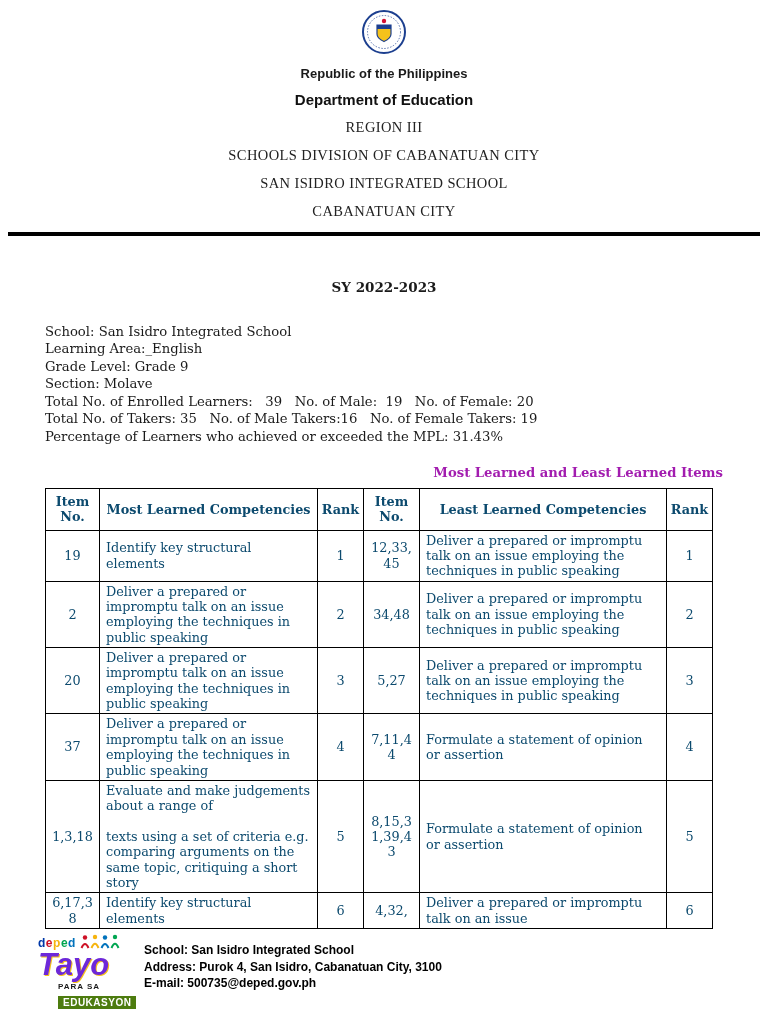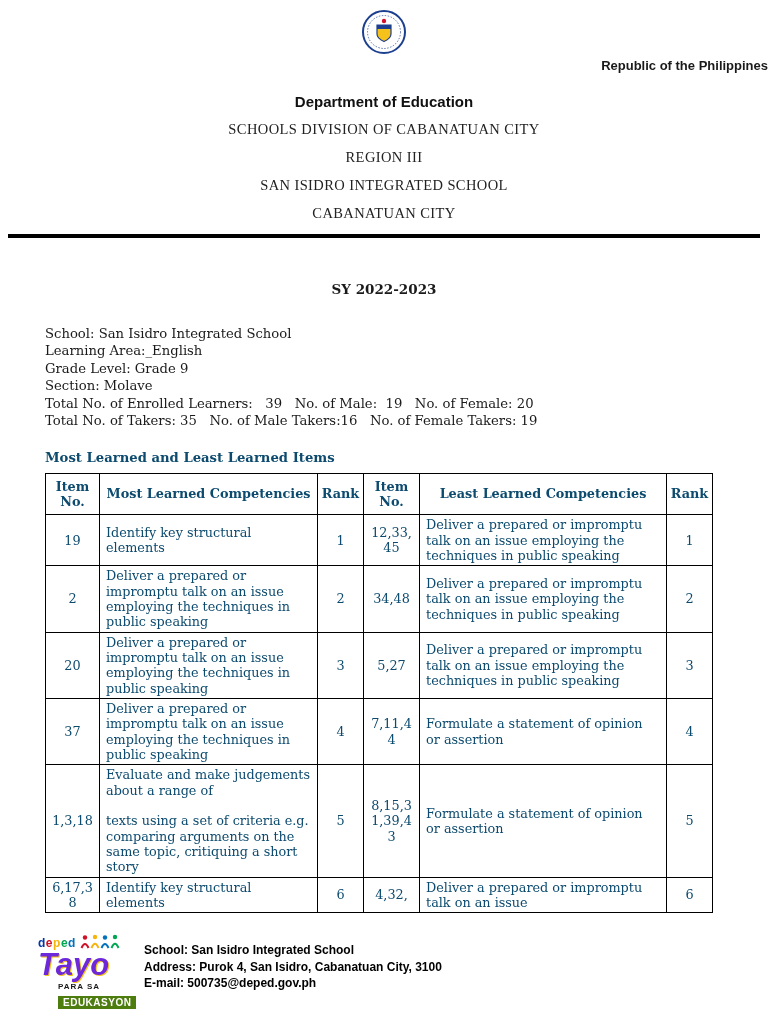--- a/index.html
+++ b/index.html
@@ -3,30 +3,30 @@
 <meta charset="utf-8">
 <style>
   html,body{margin:0;padding:0;}
   body{
     width:768px;height:1024px;background:#ffffff;position:relative;overflow:hidden;
     font-family:"DejaVu Serif",serif;color:#111;
   }
   
   .header{text-align:center;padding-top:10px;}
   .seal{display:block;margin:0 auto;}
-  .h-republic{font-family:"Liberation Sans",sans-serif;font-weight:700;font-size:13px;margin-top:4px;color:#1a1a1a;text-align:right;}
-  .h-dept{font-family:"Liberation Sans",sans-serif;font-weight:700;font-size:15px;margin-top:20px;color:#111;}
+  .h-republic{font-family:"Liberation Sans",sans-serif;font-weight:700;font-size:13px;margin-top:12px;color:#1a1a1a;}
+  .h-dept{font-family:"Liberation Sans",sans-serif;font-weight:700;font-size:15px;margin-top:10px;color:#111;}
   .h-line{font-family:"Liberation Serif",serif;font-size:14.5px;letter-spacing:.4px;margin-top:11px;color:#222;}
   .rule{height:3.5px;background:#000;margin:12px 8px 0 8px;}
   
   .title{margin-top:42px;text-align:center;font-weight:700;font-size:13.5px;line-height:19px;color:#1a1a1a;}
   
   .info{margin:26px 45px 0 45px;font-size:13.2px;line-height:17.5px;color:#1a1a1a;}
   .info div{white-space:pre-wrap;}
-  .section-heading{margin:20px 45px 0 45px;font-weight:700;font-size:13.2px;color:#0c4a6e;}
+  .section-heading{margin:20px 45px 0 45px;font-weight:700;font-size:13.2px;color:#a21caf;text-align:right;}
   
   table.report{border-collapse:collapse;table-layout:fixed;width:667px;margin:8px auto 0 45px;font-size:12.8px;color:#0c4a6e;}
   table.report th,table.report td{border:1.4px solid #000;padding:2px 6px;vertical-align:middle;line-height:1.2;}
   table.report th{font-weight:700;text-align:center;padding:5px 2px;}
   td.num{text-align:center;overflow-wrap:anywhere;}
   td.comp{text-align:left;white-space:pre-wrap;padding-left:8px;padding-right:6px;}
   
   .footer{position:absolute;left:38px;bottom:14px;display:flex;gap:10px;align-items:flex-start;}
   .tayo-logo{width:96px;}
   .deped-row{display:flex;align-items:flex-end;gap:3px;}
@@ -48,39 +48,40 @@
 <div class="header">
   <svg class="seal" width="44" height="44" viewBox="0 0 44 44">
     <circle cx="22" cy="22" r="21" fill="#ffffff" stroke="#1c3f8f" stroke-width="2"></circle>
     <circle cx="22" cy="22" r="16.5" fill="none" stroke="#1c3f8f" stroke-width="0.7" stroke-dasharray="1.5,1.5"></circle>
     <path d="M15 15 H29 V24 Q29 28.5 22 31.5 Q15 28.5 15 24 Z" fill="#f5c21b" stroke="#1c3f8f" stroke-width="1.2"></path>
     <path d="M15 15 H29 V19 H15 Z" fill="#1c3f8f"></path>
     <circle cx="22" cy="11" r="2.2" fill="#d21034"></circle>
   </svg>
   <div class="h-republic">Republic of the Philippines</div>
   <div class="h-dept">Department of Education</div>
+  <div class="h-line">REGION III</div>
   <div class="h-line">SCHOOLS DIVISION OF CABANATUAN CITY</div>
-  <div class="h-line">REGION III</div>
   <div class="h-line">SAN ISIDRO INTEGRATED SCHOOL</div>
   <div class="h-line">CABANATUAN CITY</div>
 </div>
 
 <div class="rule"></div>
 
 <div class="title">
   <div>SY 2022-2023</div>
 </div>
 
 <div class="info">
   <div>School: San Isidro Integrated School</div>
   <div>Learning Area:_English</div>
   <div>Grade Level: Grade 9</div>
   <div>Section: Molave</div>
   <div>Total No. of Enrolled Learners:   39   No. of Male:  19   No. of Female: 20</div>
   <div>Total No. of Takers: 35   No. of Male Takers:16   No. of Female Takers: 19</div>
+  <div>Percentage of Learners who achieved or exceeded the MPL: 31.43%</div>
 </div>
 
 <div class="section-heading">Most Learned and Least Learned Items</div>
 
 <table class="report">
   <colgroup>
     <col style="width:54px">
       <col style="width:218px">
       <col style="width:46px">
     <col style="width:56px">

